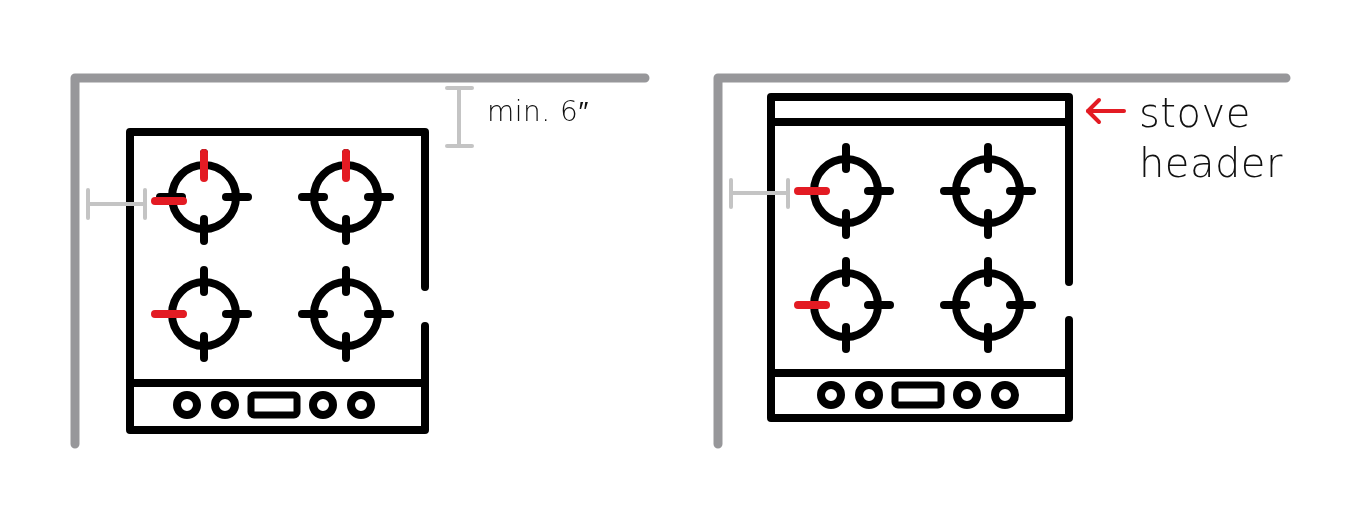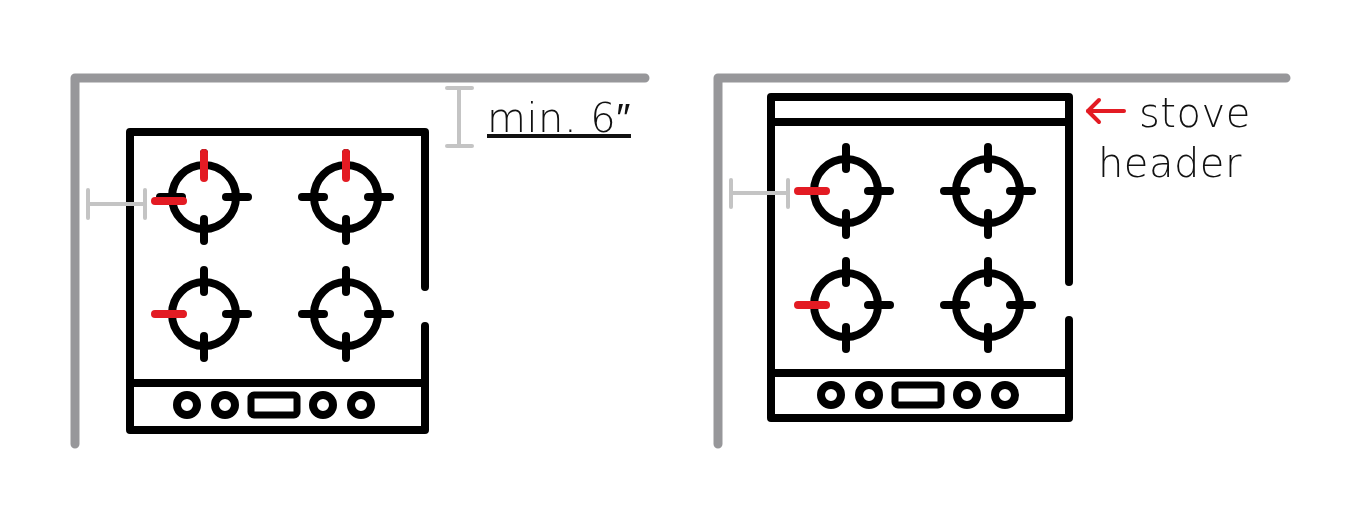--- a/index.html
+++ b/index.html
@@ -77,15 +77,15 @@
       <line x1="788" y1="180" x2="788" y2="207"></line>
     </g>
 
     <g stroke="#e31b23" stroke-width="4" fill="none" stroke-linecap="round" stroke-linejoin="round">
       <line x1="1088" y1="111" x2="1124" y2="111"></line>
       <polyline points="1099,100 1088,111 1099,122"></polyline>
     </g>
   </g>
 </svg>
 
-<div class="label" style="left:487px; top:98px; font-size:40px;text-decoration:underline;">min. 6″</div>
+<div class="label" style="left:487px; top:98px; font-size:28px;">min. 6″</div>
 <div class="label" style="left:1139px; top:93px; font-size:40px;text-align:right;">stove</div>
-<div class="label" style="left:1098px; top:143px; font-size:40px;">header</div>
+<div class="label" style="left:1139px; top:143px; font-size:40px;">header</div>
 
 </body></html>

